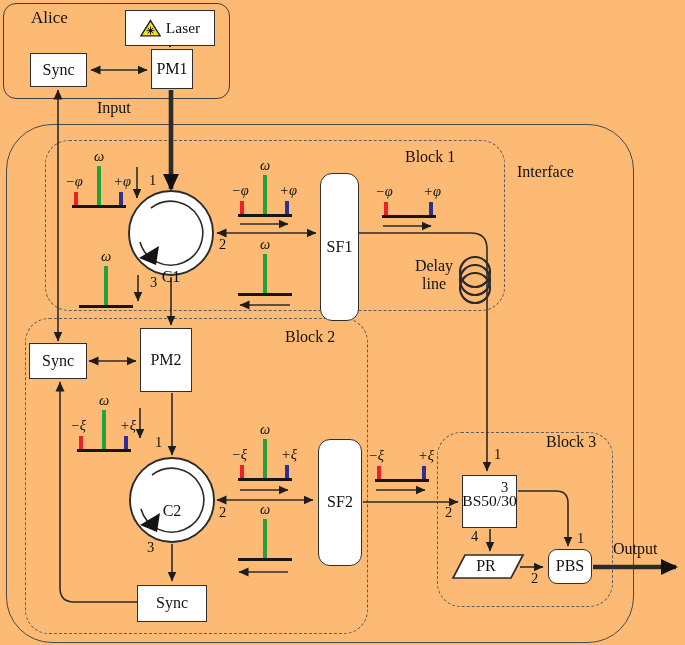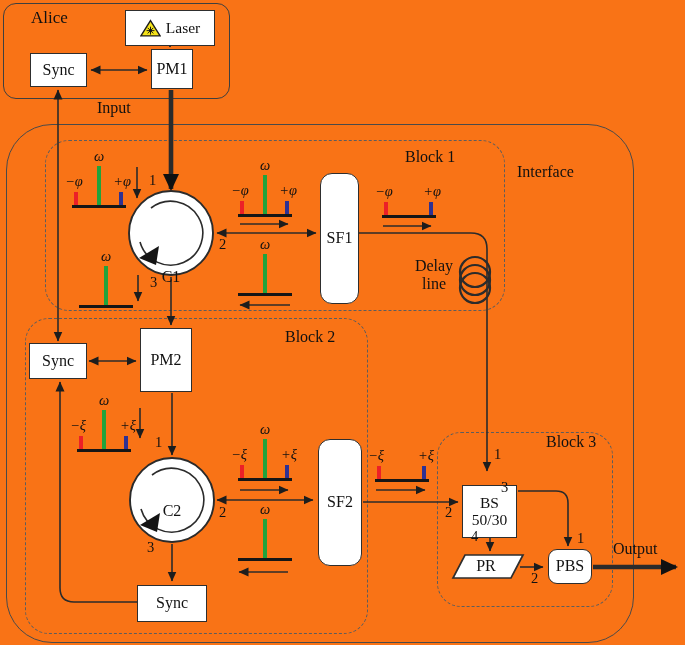--- a/index.html
+++ b/index.html
@@ -1,26 +1,26 @@
 <!DOCTYPE html>
 <html><head>
 <meta charset="utf-8">
 <style>
   html,body{margin:0;padding:0;background:#fff;}
-  #stage{position:relative;width:685px;height:645px;background:#f97316;overflow:hidden;
+  #stage{position:relative;width:685px;height:645px;background:#fdba74;overflow:hidden;
          font-family:"Liberation Serif",serif;color:#111;}
   
   .frame{position:absolute;box-sizing:border-box;background:transparent;}
   .solidframe{border:1.8px solid #3f3f3f;}
   .dashframe{border:1.6px dashed #5d5d5d;}
   
   .box{position:absolute;box-sizing:border-box;display:flex;align-items:center;justify-content:center;
        background:#fff;border:1.8px solid #2e2e2e;font-size:16px;line-height:1.05;z-index:6;}
   .round{border-radius:12px;}
-  .col{flex-direction:column;margin-top:10px;}
+  .col{flex-direction:row;}
   
   .lbl{position:absolute;font-size:16px;white-space:nowrap;z-index:7;}
   .port{position:absolute;font-size:14.5px;z-index:7;}
   .ctr{transform:translate(-50%,-50%);}
   
   .spec{position:absolute;width:54px;height:56px;z-index:6;}
   .spec .base{position:absolute;left:0;bottom:0;width:54px;height:3px;background:#161616;}
   .stem{position:absolute;bottom:3px;width:3.5px;display:block;}
   .stem.red{left:2px;height:13px;background:#ec2027;}
   .stem.green{left:25px;height:39px;background:#21a33c;}
@@ -119,21 +119,21 @@
       <span>PM1</span>
     </div>
   <span class="lbl" style="left:97px;top:99px;">Input</span>
 
   <span class="lbl" style="left:517px;top:163px;">Interface</span>
   <span class="lbl" style="left:405px;top:148px;">Block 1</span>
   <span class="lbl" style="left:285px;top:328px;">Block 2</span>
   <span class="lbl" style="left:546px;top:433px;">Block 3</span>
 
   <span class="lbl ctr" style="left:171px;top:232px;margin-top:45px;">C1</span>
-  <div class="box round" style="left:320px;top:173px;width:39px;height:131px;">
+  <div class="box round" style="left:320px;top:173px;width:39px;height:148px;">
       <span>SF1</span>
     </div>
   <div class="lbl" style="left:408px;top:257px;width:52px;text-align:center;line-height:1.15;">
     <div>Delay</div>
     <div>line</div>
   </div>
   <span class="port" style="left:149px;top:172px;">1</span>
   <span class="port" style="left:219px;top:236px;">2</span>
   <span class="port" style="left:150px;top:274px;">3</span>
 

